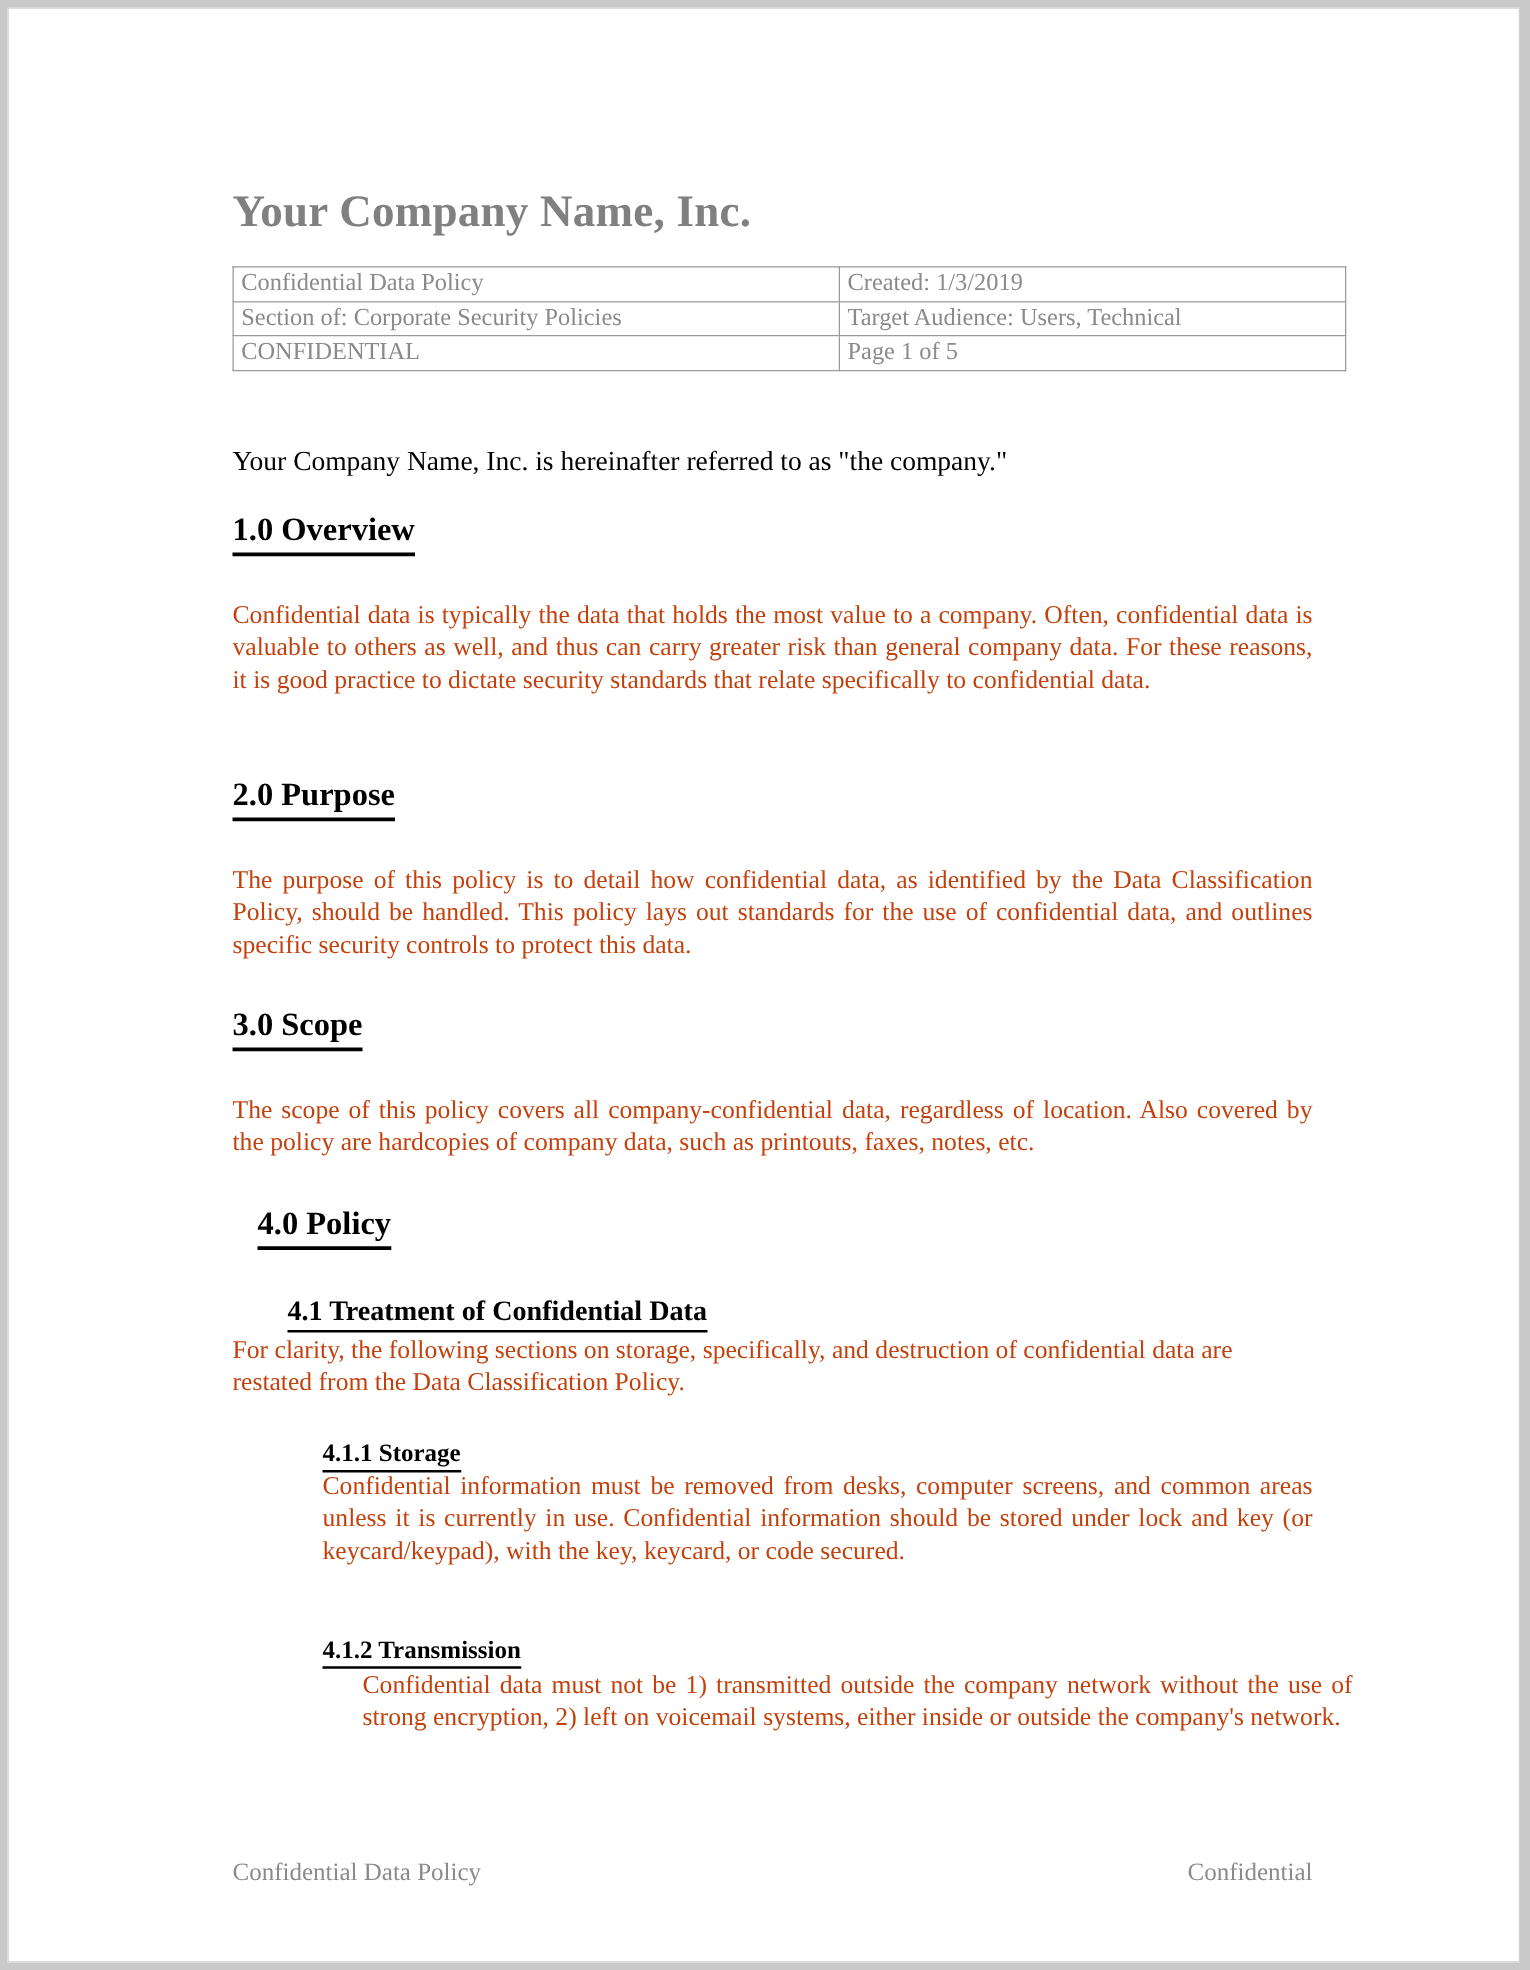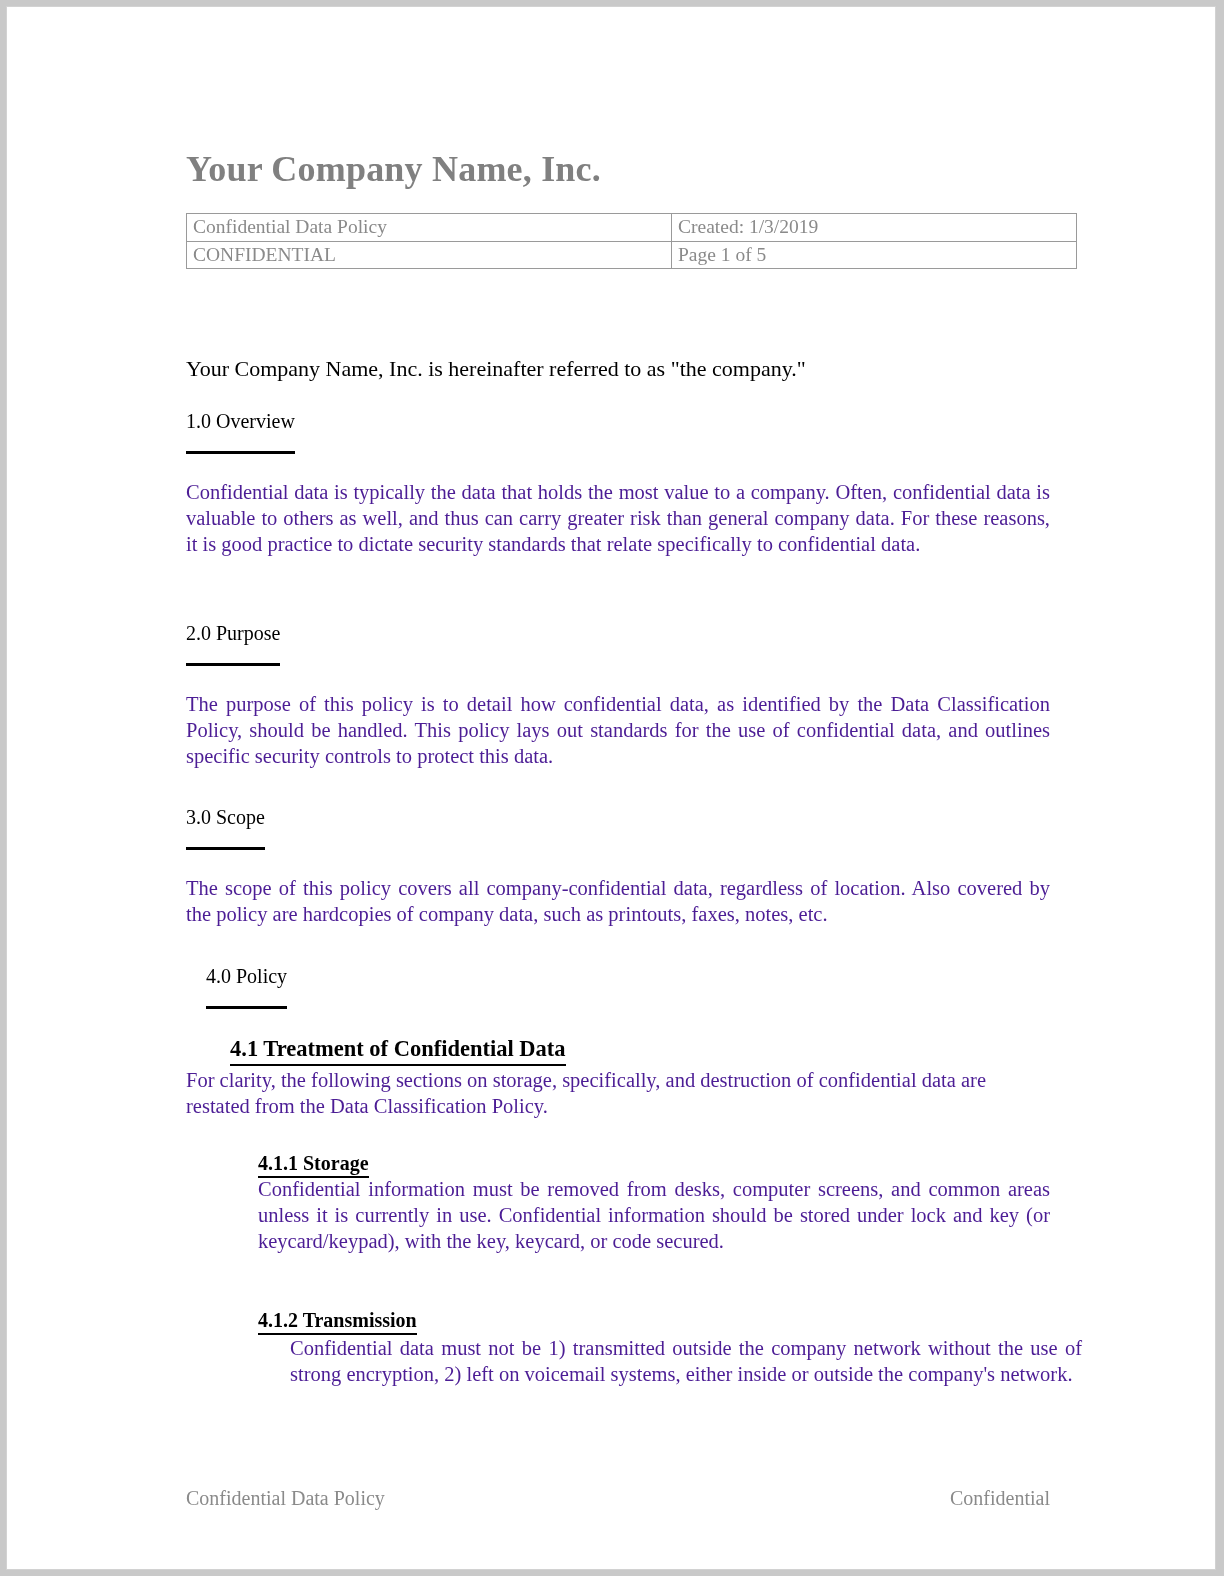--- a/index.html
+++ b/index.html
@@ -75,23 +75,23 @@
     width: 864px;
     font-size: 22px;
     color: #000;
     line-height: 1.18;
   }
 
   h2.section-heading {
     position: absolute;
     left: 0;
     margin: 0;
-    padding: 0 0 19px 0;
-    font-size: 20px;
-    font-weight: normal;
+    padding: 0 0 3px 0;
+    font-size: 26px;
+    font-weight: bold;
     color: #000;
     border-bottom: 3px solid #000;
     display: inline-block;
     line-height: 1.1;
     white-space: nowrap;
   }
   #h-overview { top: 403px; }
   #h-purpose  { top: 615px; }
   #h-scope    { top: 799px; }
   #h-policy   { top: 958px; margin-left: 20px; }
@@ -122,21 +122,21 @@
     line-height: 1.1;
     white-space: nowrap;
   }
   #h-411 { left: 72px; top: 1145px; }
   #h-412 { left: 72px; top: 1302px; }
 
   p.body-para {
     position: absolute;
     margin: 0;
     font-size: 20.5px;
-    color: #4c1d95;
+    color: #c2410c;
     line-height: 1.26;
     text-align: justify;
   }
   p.body-para.left-align { text-align: left; }
 
   #p-overview { left: 0; top: 473px; width: 864px; }
   #p-purpose  { left: 0; top: 685px; width: 864px; }
   #p-scope    { left: 0; top: 869px; width: 864px; }
   #p-41       { left: 0; top: 1061px; width: 864px; }
   #p-411      { left: 72px; top: 1170px; width: 792px; }
@@ -164,20 +164,24 @@
 
     <div class="company-title">Your Company Name, Inc.</div>
 
     <table class="header-table">
       <tbody>
         <tr>
           <td class="col-left">Confidential Data Policy</td>
           <td class="col-right">Created: 1/3/2019</td>
         </tr>
         <tr>
+          <td class="col-left">Section of: Corporate Security Policies</td>
+          <td class="col-right">Target Audience: Users, Technical</td>
+        </tr>
+        <tr>
           <td class="col-left">CONFIDENTIAL</td>
           <td class="col-right">Page 1 of 5</td>
         </tr>
       </tbody>
     </table>
 
     <div class="intro">Your Company Name, Inc. is hereinafter referred to as "the company."</div>
 
     <h2 class="section-heading" id="h-overview">1.0 Overview</h2>
     <p class="body-para" id="p-overview">Confidential data is typically the data that holds the most value to a company.  Often, confidential data is valuable to others as well, and thus can carry greater risk than general company data.  For these reasons, it is good practice to dictate security standards that relate specifically to confidential data.</p>

